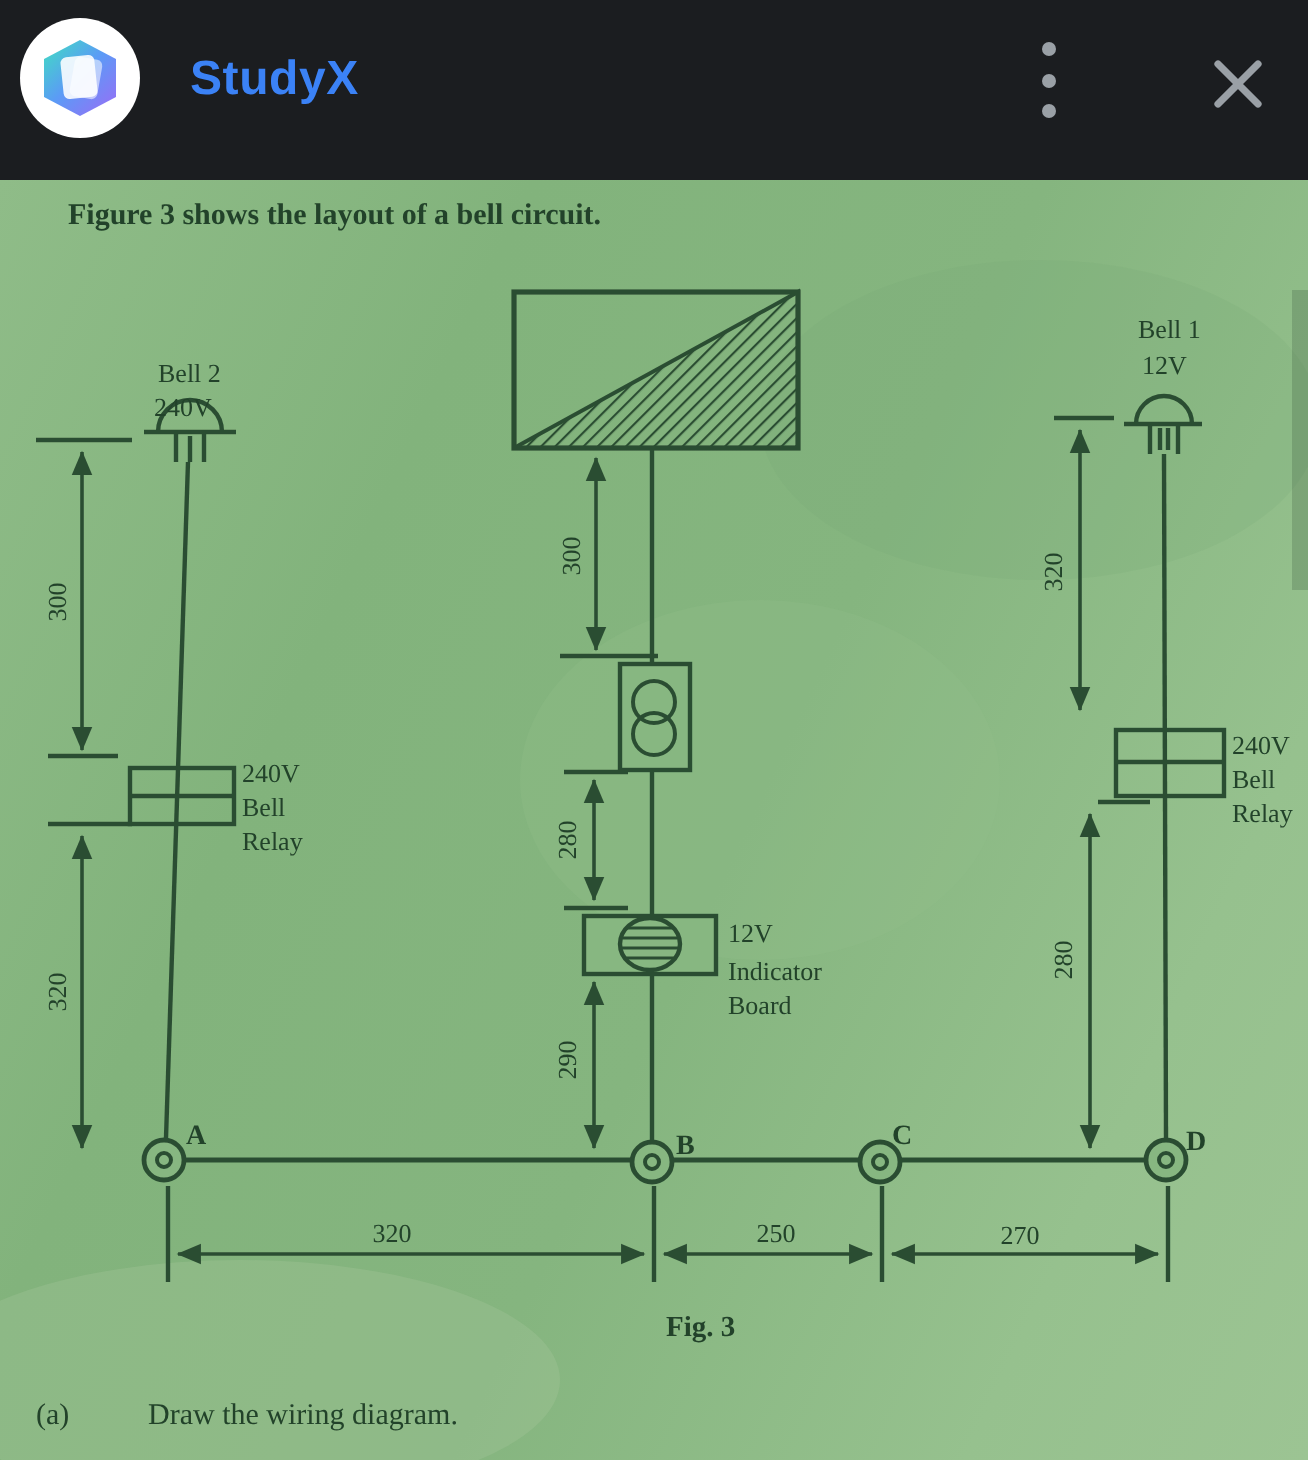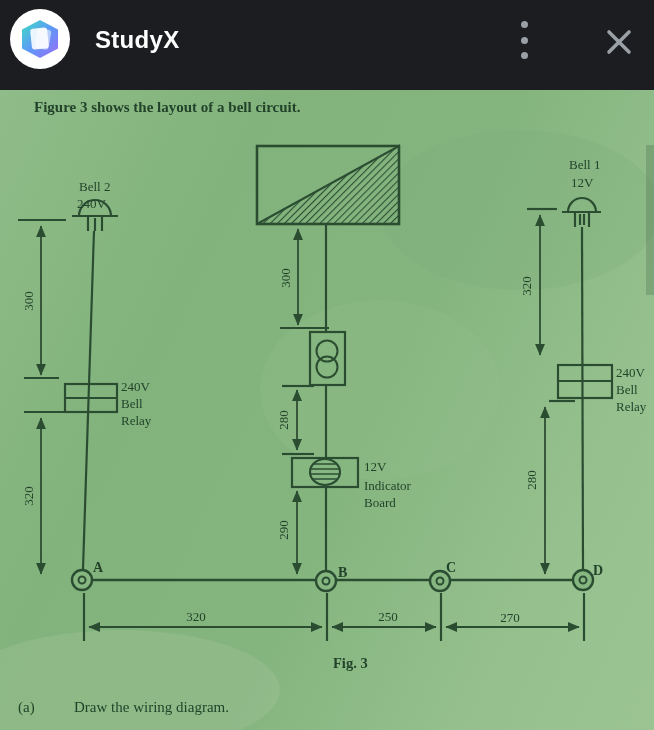--- a/index.html
+++ b/index.html
@@ -24,21 +24,21 @@
   }
   .logo-page{
     position:absolute;left:9px;top:8px;width:17px;height:21px;border-radius:3px;
     background:rgba(255,255,255,0.88);transform:rotate(-6deg);
   }
   .logo-page2{
     position:absolute;left:14px;top:9px;width:14px;height:20px;border-radius:3px;
     background:rgba(255,255,255,0.55);transform:rotate(10deg);
   }
   .app-title{
-    position:absolute;left:95px;top:26px;color:#ffffff;font-size:24px;
+    position:absolute;left:95px;top:26px;color:#3b82f6;font-size:24px;
     font-weight:600;letter-spacing:.3px;
   }
   .kebab{
     position:absolute;left:517px;top:21px;width:14px;height:38px;
     display:flex;flex-direction:column;align-items:center;justify-content:space-between;
     cursor:pointer;
   }
   .kebab .dot{width:7px;height:7px;border-radius:50%;background:#9aa0a6;}
   .close-btn{position:absolute;left:602px;top:25px;width:34px;height:34px;cursor:pointer;}
   

